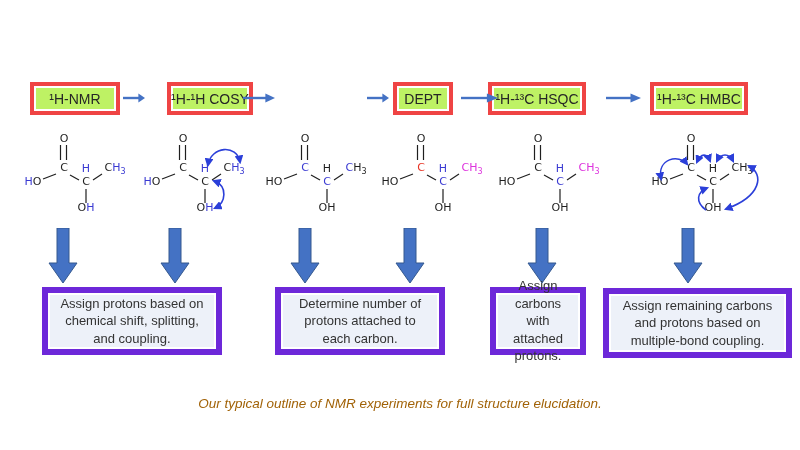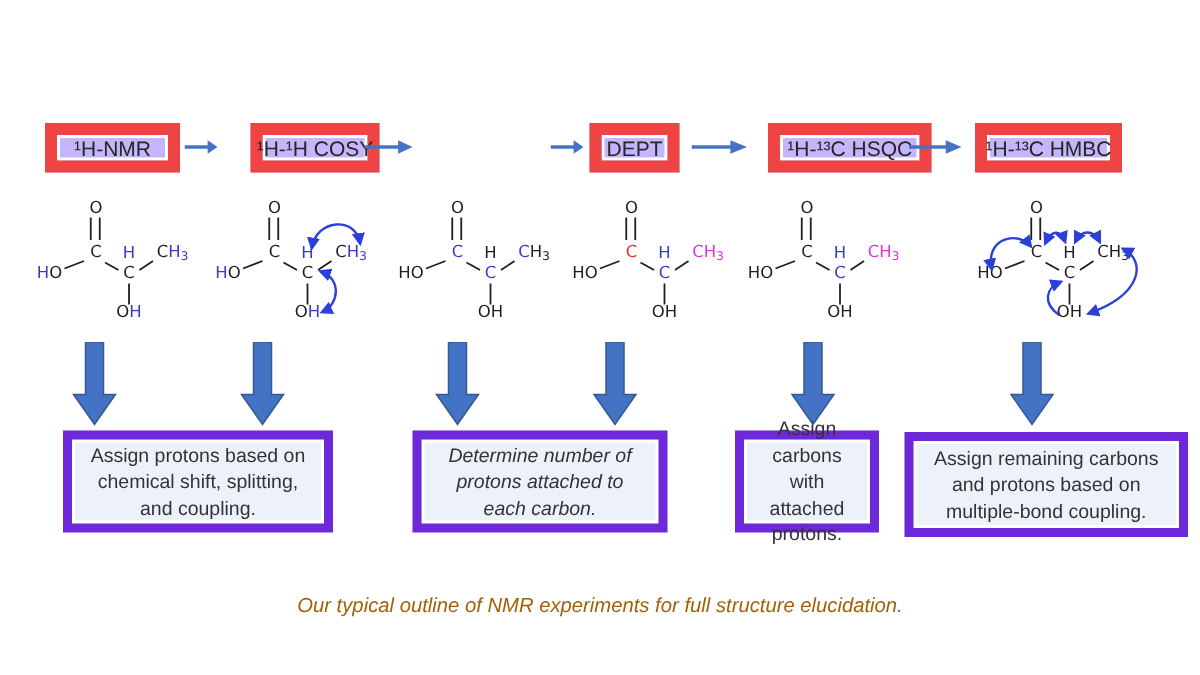--- a/index.html
+++ b/index.html
@@ -1,20 +1,20 @@
 <!DOCTYPE html>
 <html><head>
 <meta charset="utf-8">
 <style>
   html,body{margin:0;padding:0;background:#fff;}
   body{font-family:"Liberation Sans",sans-serif;}
   .slide{position:relative;width:800px;height:450px;background:#ffffff;overflow:hidden;}
   .flow-box{
     position:absolute;top:82px;height:33px;
-    border:8px solid #ef4444;background:#c4b5fd;
+    border:4px solid #ef4444;background:#bef264;
     box-shadow:inset 0 0 0 2px #ffffff;
     display:flex;align-items:center;justify-content:center;
     font-size:14px;color:#262626;box-sizing:border-box;white-space:nowrap;
   }
   .h-arrow{position:absolute;top:92px;height:12px;}
   .mol{position:absolute;top:126px;width:120px;height:88px;}
   .mol text{font-family:"DejaVu Sans",sans-serif;font-size:11px;}
   .down-arrow{position:absolute;top:228px;width:30px;height:56px;}
   .result-box{
     position:absolute;
@@ -30,21 +30,21 @@
   }
 </style>
 </head>
 <body>
 
 <div class="slide">
 
   <div class="flow-box" style="left:30px;width:90px;">¹H-NMR</div>
   <div class="flow-box" style="left:147px;width:86px;margin-left:20px;">¹H-¹H COSY</div>
   <div class="flow-box" style="left:393px;width:60px;">DEPT</div>
-  <div class="flow-box" style="left:512px;width:109px;">¹H-¹³C HSQC</div>
+  <div class="flow-box" style="left:488px;width:98px;">¹H-¹³C HSQC</div>
   <div class="flow-box" style="left:650px;width:98px;">¹H-¹³C HMBC</div>
 
   <svg class="h-arrow" style="left:123px;width:22px;" viewBox="0 0 30 12" preserveAspectRatio="none">
       <line x1="0" y1="6" x2="22" y2="6" stroke="#4472c4" stroke-width="2.4"></line>
       <polygon points="21,1.5 30,6 21,10.5" fill="#4472c4"></polygon>
     </svg>
   <svg class="h-arrow" style="left:243px;width:32px;" viewBox="0 0 30 12" preserveAspectRatio="none">
       <line x1="0" y1="6" x2="22" y2="6" stroke="#4472c4" stroke-width="2.4"></line>
       <polygon points="21,1.5 30,6 21,10.5" fill="#4472c4"></polygon>
     </svg>
@@ -204,21 +204,21 @@
   <svg class="down-arrow" style="left:527px;" viewBox="0 0 30 56">
       <polygon points="9,0 21,0 21,35 29,35 15,55 1,35 9,35" fill="#4472c4" stroke="#35598f" stroke-width="1"></polygon>
     </svg>
   <svg class="down-arrow" style="left:673px;" viewBox="0 0 30 56">
       <polygon points="9,0 21,0 21,35 29,35 15,55 1,35 9,35" fill="#4472c4" stroke="#35598f" stroke-width="1"></polygon>
     </svg>
 
   <div class="result-box" style="left:42px;top:287px;width:180px;height:68px;">Assign protons based on
 chemical shift, splitting,
 and coupling.</div>
-  <div class="result-box" style="left:275px;top:287px;width:170px;height:68px;font-style:italic;">Determine number of
+  <div class="result-box" style="left:275px;top:287px;width:170px;height:68px;">Determine number of
 protons attached to
 each carbon.</div>
   <div class="result-box" style="left:490px;top:287px;width:96px;height:68px;">Assign carbons
 with attached
 protons.</div>
   <div class="result-box" style="left:603px;top:288px;width:189px;height:70px;">Assign remaining carbons
 and protons based on
 multiple-bond coupling.</div>
 
   <div class="caption">Our typical outline of NMR experiments for full structure elucidation.</div>

